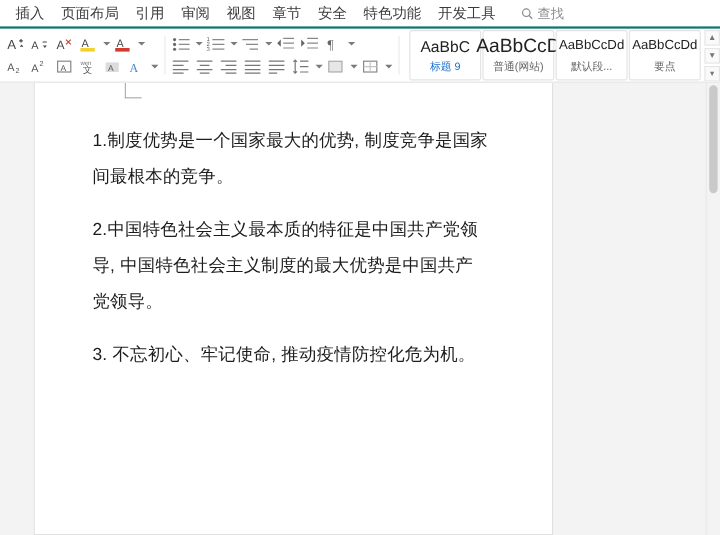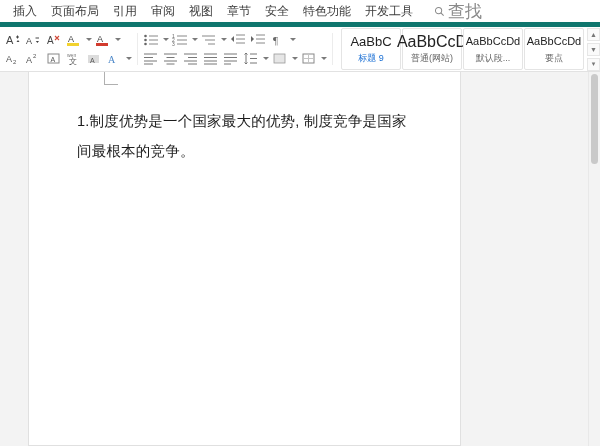--- a/index.html
+++ b/index.html
@@ -25,37 +25,37 @@
     background: #f3f3f3;
   }
 
   
   .menubar {
     height: 22px;
     background: #ffffff;
     display: flex;
     align-items: center;
     padding-left: 6px;
-    border-bottom: 5px solid #0f766e;
+    border-bottom: 2px solid #0f766e;
     position: relative;
   }
   .menu-item {
     font-size: 12px;
     color: #3b3b3b;
     padding: 0 7px;
     line-height: 22px;
     white-space: nowrap;
     cursor: default;
   }
   .menu-search {
     display: flex;
     align-items: center;
     margin-left: 14px;
     color: #8a8a8a;
-    font-size: 17px;
+    font-size: 11px;
     gap: 3px;
   }
   .menu-search svg { display: block; }
 
   
   .ribbon {
     height: 44px;
     background: #ffffff;
     display: flex;
     align-items: stretch;
@@ -483,20 +483,22 @@
 
   </div>
 
   <div class="docarea">
     <div class="ruler-left"></div>
     <div class="page">
       <div class="corner-mark"></div>
       <div class="corner-mark2"></div>
 
       <p class="para">1.制度优势是一个国家最大的优势, 制度竞争是国家间最根本的竞争。</p>
+      <p class="para">2.中国特色社会主义最本质的特征是中国共产党领导, 中国特色社会主义制度的最大优势是中国共产党领导。</p>
+      <p class="para">3. 不忘初心、牢记使命, 推动疫情防控化危为机。</p>
     </div>
 
     <div class="vscroll">
       <div class="vthumb"></div>
     </div>
   </div>
 
 </div>
 
 </body></html>

